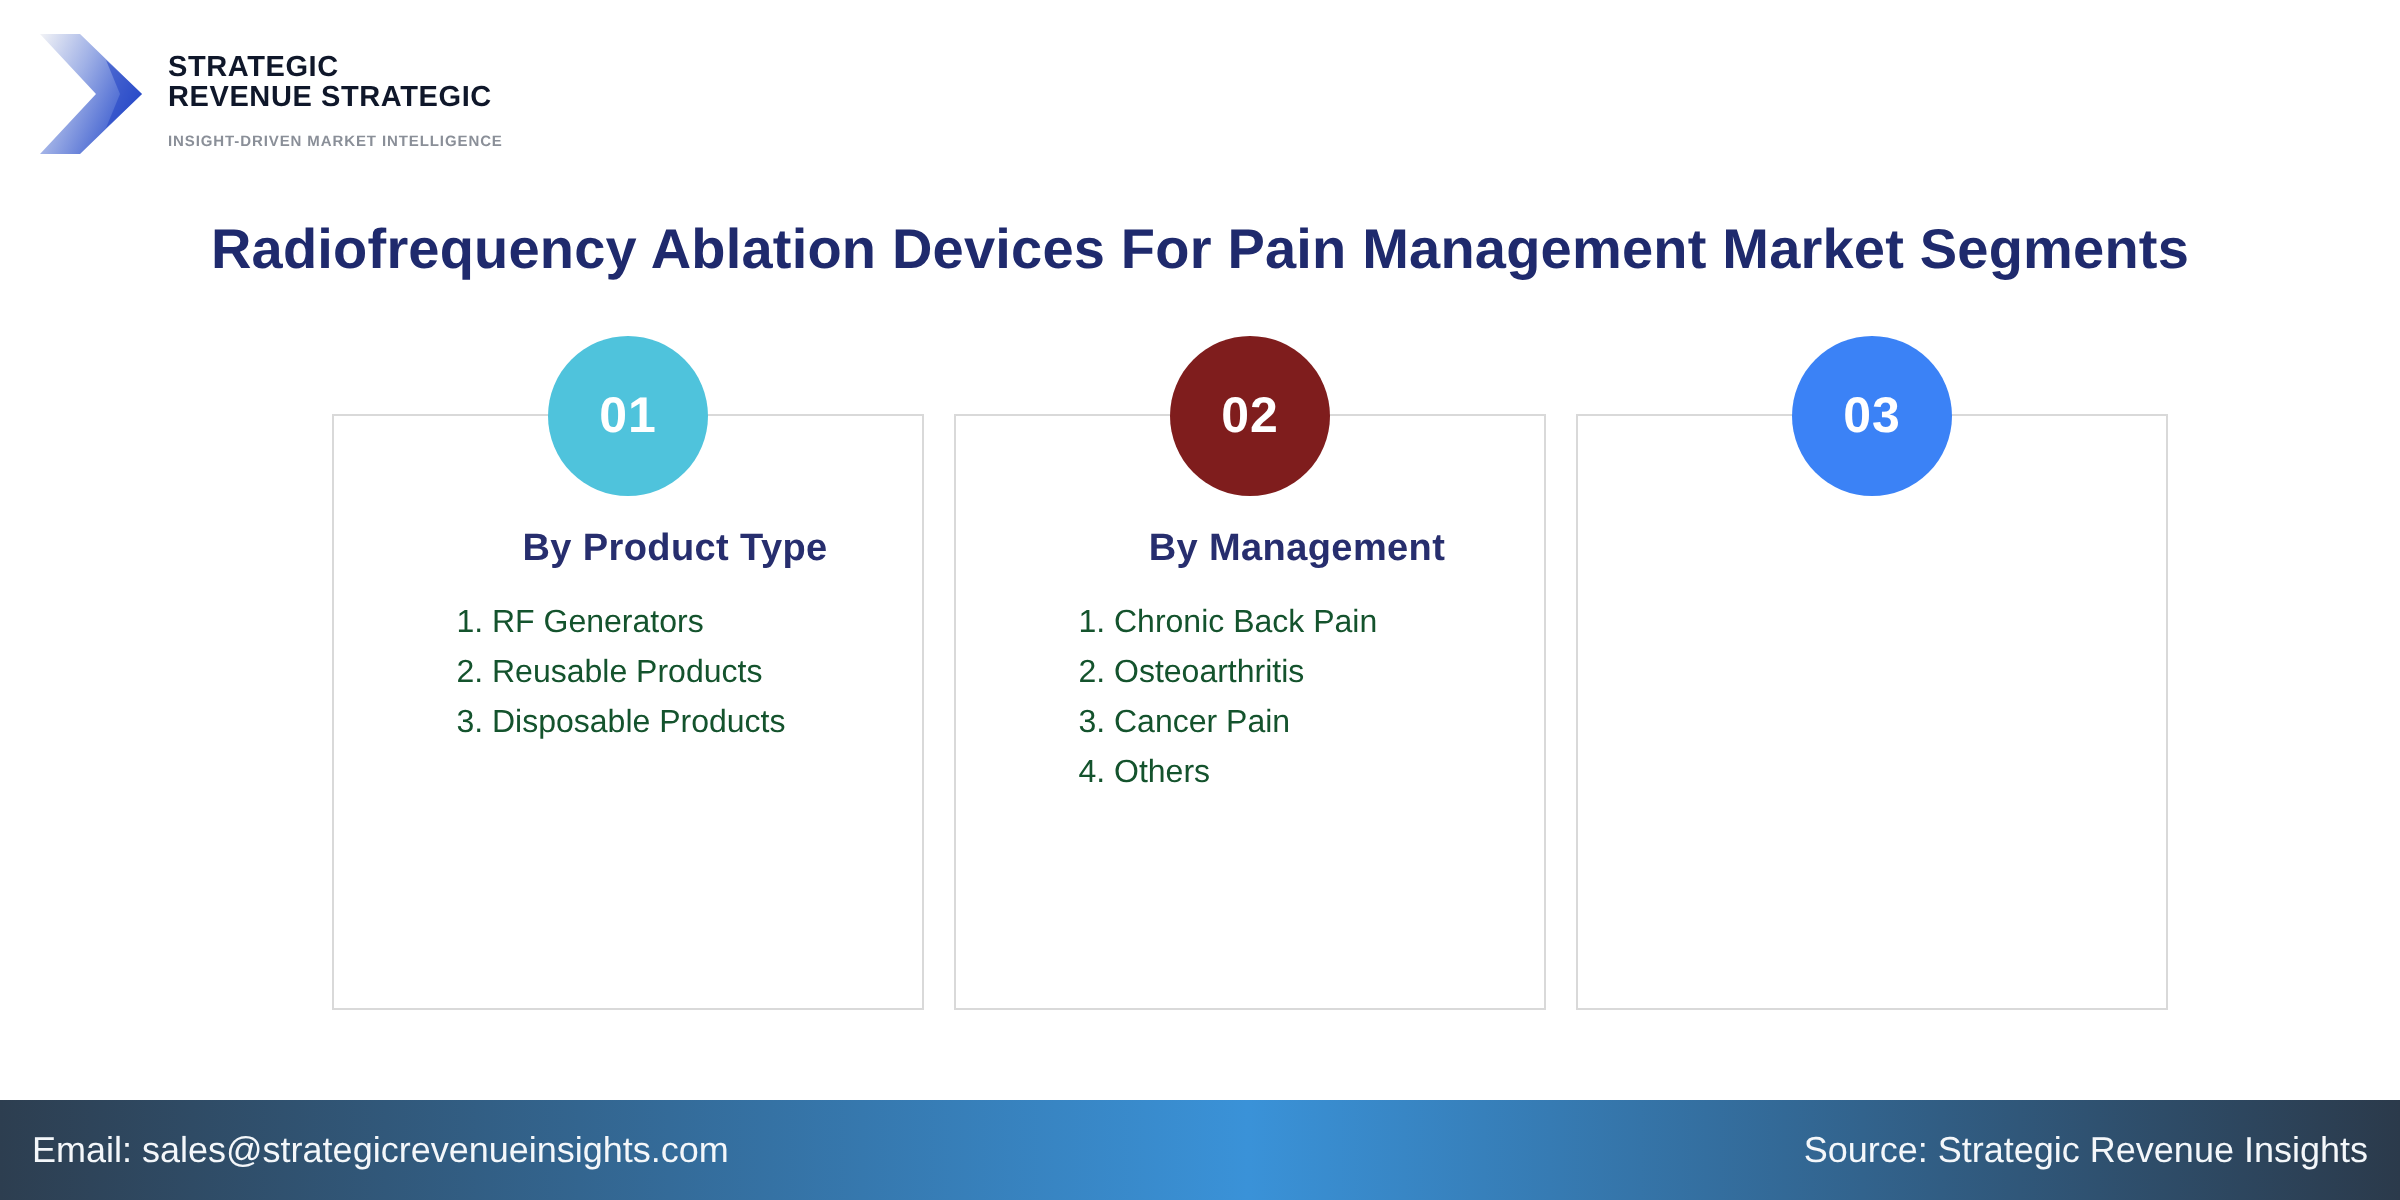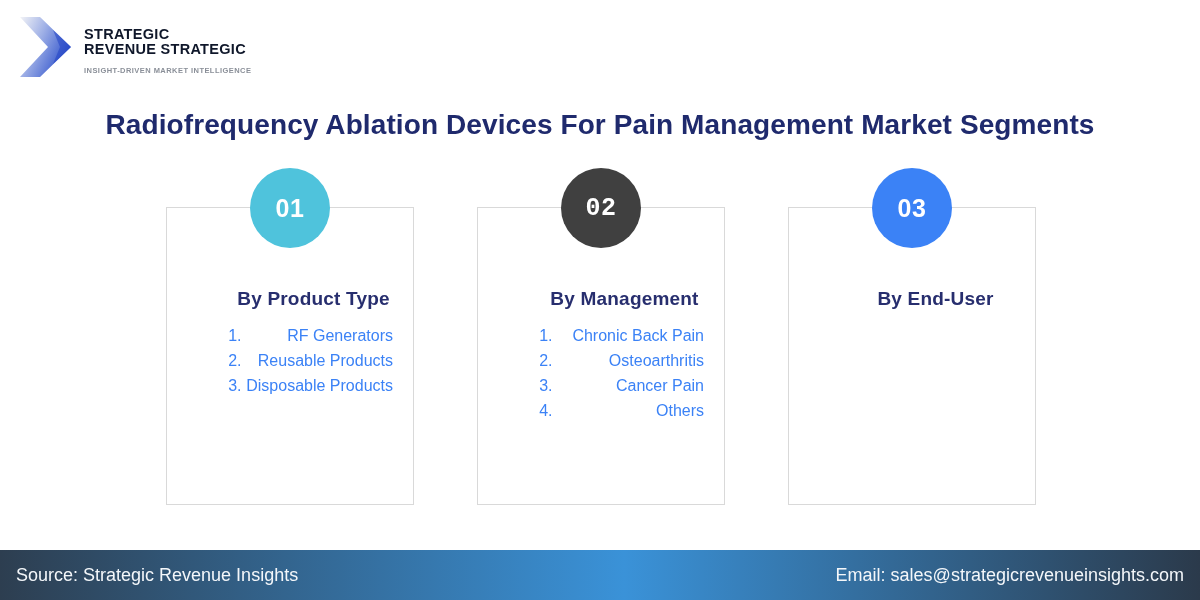--- a/index.html
+++ b/index.html
@@ -29,40 +29,40 @@
     margin-top:16px;
   }
   .page-title h1{
     margin:0 auto;max-width:990px;
     color:#1f2a6d;font-size:28px;line-height:29px;font-weight:bold;
     letter-spacing:0.1px;
   }
 
   
   .card{
-    position:absolute;top:207px;width:248px;height:298px;
+    position:absolute;top:207px;width:296px;height:298px;
     background:#ffffff;border:1px solid #d9d9d9;box-sizing:border-box;padding-left:47px;
   }
   .card-1{left:166px;}
   .card-2{left:477px;}
   .card-3{left:788px;}
   .card-circle{
     position:absolute;top:-40px;left:50%;transform:translateX(-50%);
     width:80px;height:80px;border-radius:50%;
     display:flex;align-items:center;justify-content:center;
     color:#ffffff;font-size:25px;font-weight:bold;letter-spacing:0.5px;
   }
   .card-heading{
-    margin-top:80px;text-align:center;
+    margin-top:56px;text-align:center;
     color:#272e6e;font-size:19px;font-weight:bold;letter-spacing:0.2px;
   }
   .card-list{
     margin:13px 0 0 0;padding:0 20px 0 32px;
-    color:#3b82f6;font-size:16px;line-height:25px;
-    list-style-type:decimal;list-style-position:outside;text-align:right;
+    color:#14532d;font-size:16px;line-height:25px;
+    list-style-type:decimal;list-style-position:outside;
   }
 
   
   .footer{
     position:absolute;left:0;right:0;bottom:0;height:50px;
     background:linear-gradient(90deg,#2d3e50 0%, #3a92d8 52%, #2b3a4b 100%);
     display:flex;align-items:center;justify-content:space-between;
     padding:0 16px;box-sizing:border-box;
     color:#f4f7fa;font-size:18px;
   }
@@ -99,31 +99,30 @@
   <div class="card-circle" style="background: rgb(79, 195, 220);">01</div>
   <div class="card-heading">By Product Type</div>
   <ol class="card-list">
     <li>RF Generators</li>
     <li>Reusable Products</li>
     <li>Disposable Products</li>
   </ol>
 </div>
 
 <div class="card card-2">
-  <div class="card-circle" style="background: #404040; font-family: Liberation Mono, monospace;">02</div>
+  <div class="card-circle" style="background: #7f1d1d;">02</div>
   <div class="card-heading">By Management</div>
   <ol class="card-list">
     <li>Chronic Back Pain</li>
     <li>Osteoarthritis</li>
     <li>Cancer Pain</li>
     <li>Others</li>
   </ol>
 </div>
 
 <div class="card card-3">
   <div class="card-circle" style="background: #3b82f6;">03</div>
-  <div class="card-heading">By End-User</div>
 </div>
 
 <div class="footer">
+  <span>Email: sales@strategicrevenueinsights.com</span>
   <span>Source: Strategic Revenue Insights</span>
-  <span>Email: sales@strategicrevenueinsights.com</span>
 </div>
 
 </body></html>

